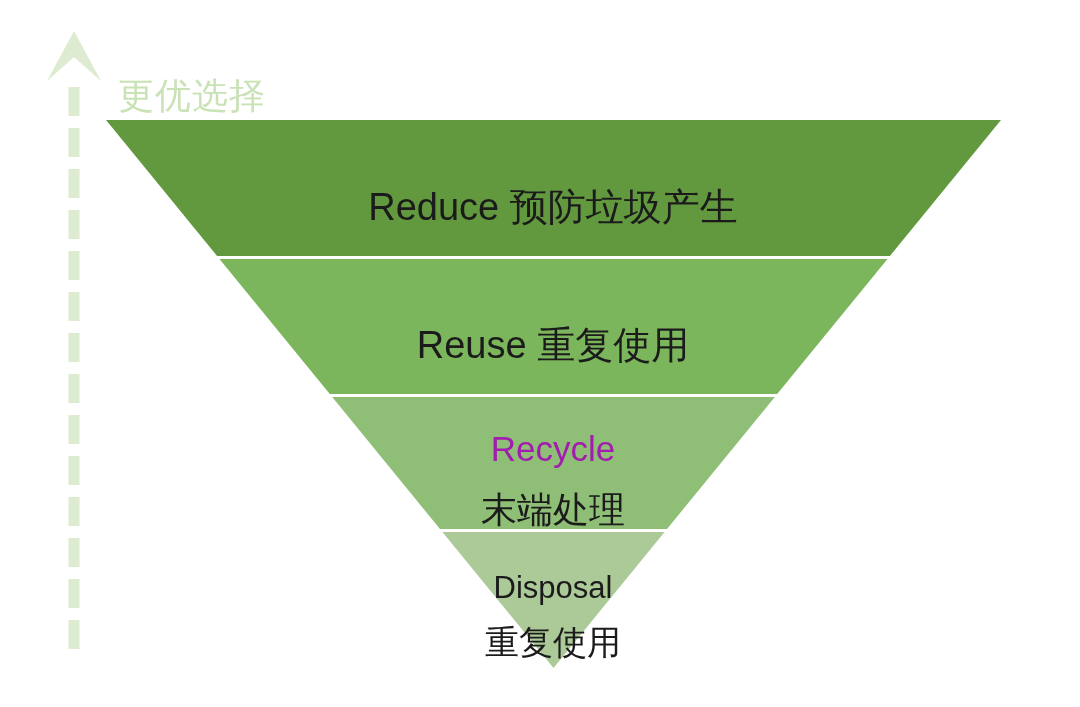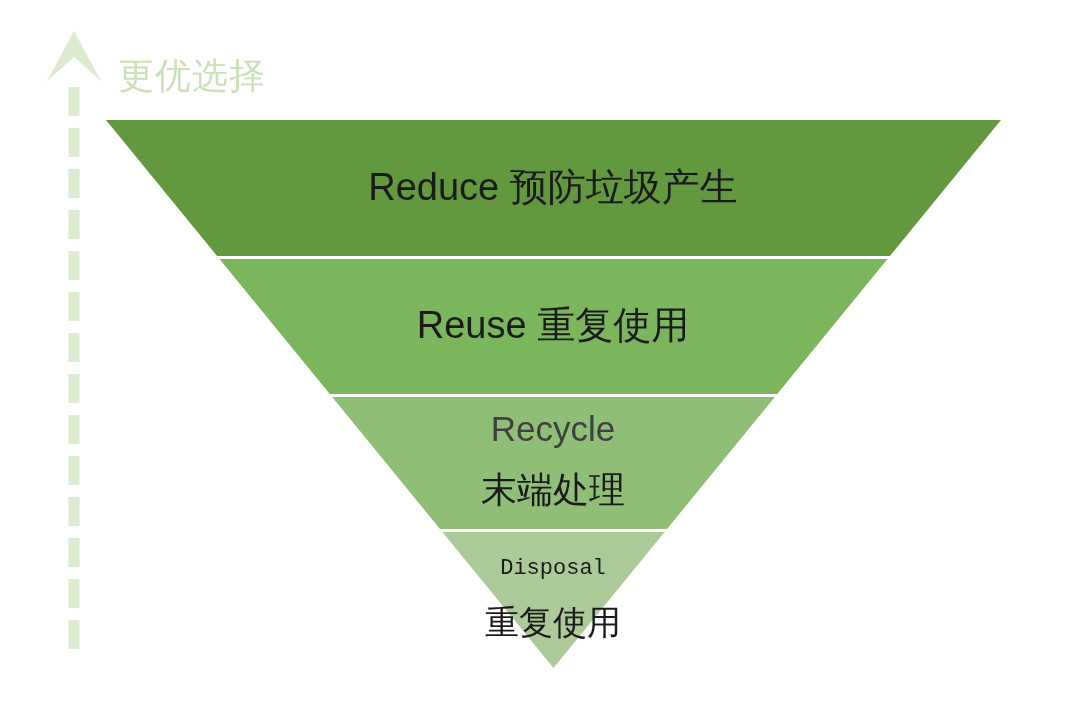--- a/index.html
+++ b/index.html
@@ -18,33 +18,34 @@
   #shapes {
     position: absolute;
     left: 0;
     top: 0;
   }
   .lbl {
     position: absolute;
     white-space: nowrap;
     transform: translate(-50%, -50%);
     color: #1b1b1b;
+    margin-top: 20px;
   }
   .arrow-label {
     left: 118px;
     top: 76px;
     transform: translate(0, -50%);
     font-size: 36px;
     letter-spacing: 1px;
   }
   .l1 { left: 553px; top: 187px; font-size: 38px; }
   .l2 { left: 553px; top: 325px; font-size: 38px; }
   .l3a { left: 553px; top: 429px; font-size: 35px; }
   .l3b { left: 553px; top: 490px; font-size: 36px; }
-  .l4a { left: 553px; top: 568px; font-size: 22px; font-family: Liberation Mono, monospace; }
+  .l4a { left: 553px; top: 568px; font-size: 31px; }
   .l4b { left: 553px; top: 623px; font-size: 34px; }
 </style>
 </head>
 <body>
 
 <div id="canvas">
 
   <svg id="shapes" width="1080" height="707" viewBox="0 0 1080 707">
 
     <g>
@@ -59,19 +60,19 @@
       <polygon points="442.4,532 664.6,532 553.5,668" fill="#abca98"></polygon>
     </g>
   </svg>
 
   <div class="lbl arrow-label" style="color: rgb(201, 226, 182);">更优选择</div>
 
   <div class="lbl l1" style="color: rgb(27, 27, 27);">Reduce 预防垃圾产生</div>
 
   <div class="lbl l2" style="color: rgb(27, 27, 27); text-align: right;">Reuse 重复使用</div>
 
-  <div class="lbl l3a" style="color: #404040;">Recycle</div>
+  <div class="lbl l3a" style="color: #a21caf;">Recycle</div>
   <div class="lbl l3b" style="color: rgb(27, 27, 27);">末端处理</div>
 
   <div class="lbl l4a" style="color: rgb(27, 27, 27);">Disposal</div>
   <div class="lbl l4b" style="color: rgb(27, 27, 27);">重复使用</div>
 
 </div>
 
 </body></html>

